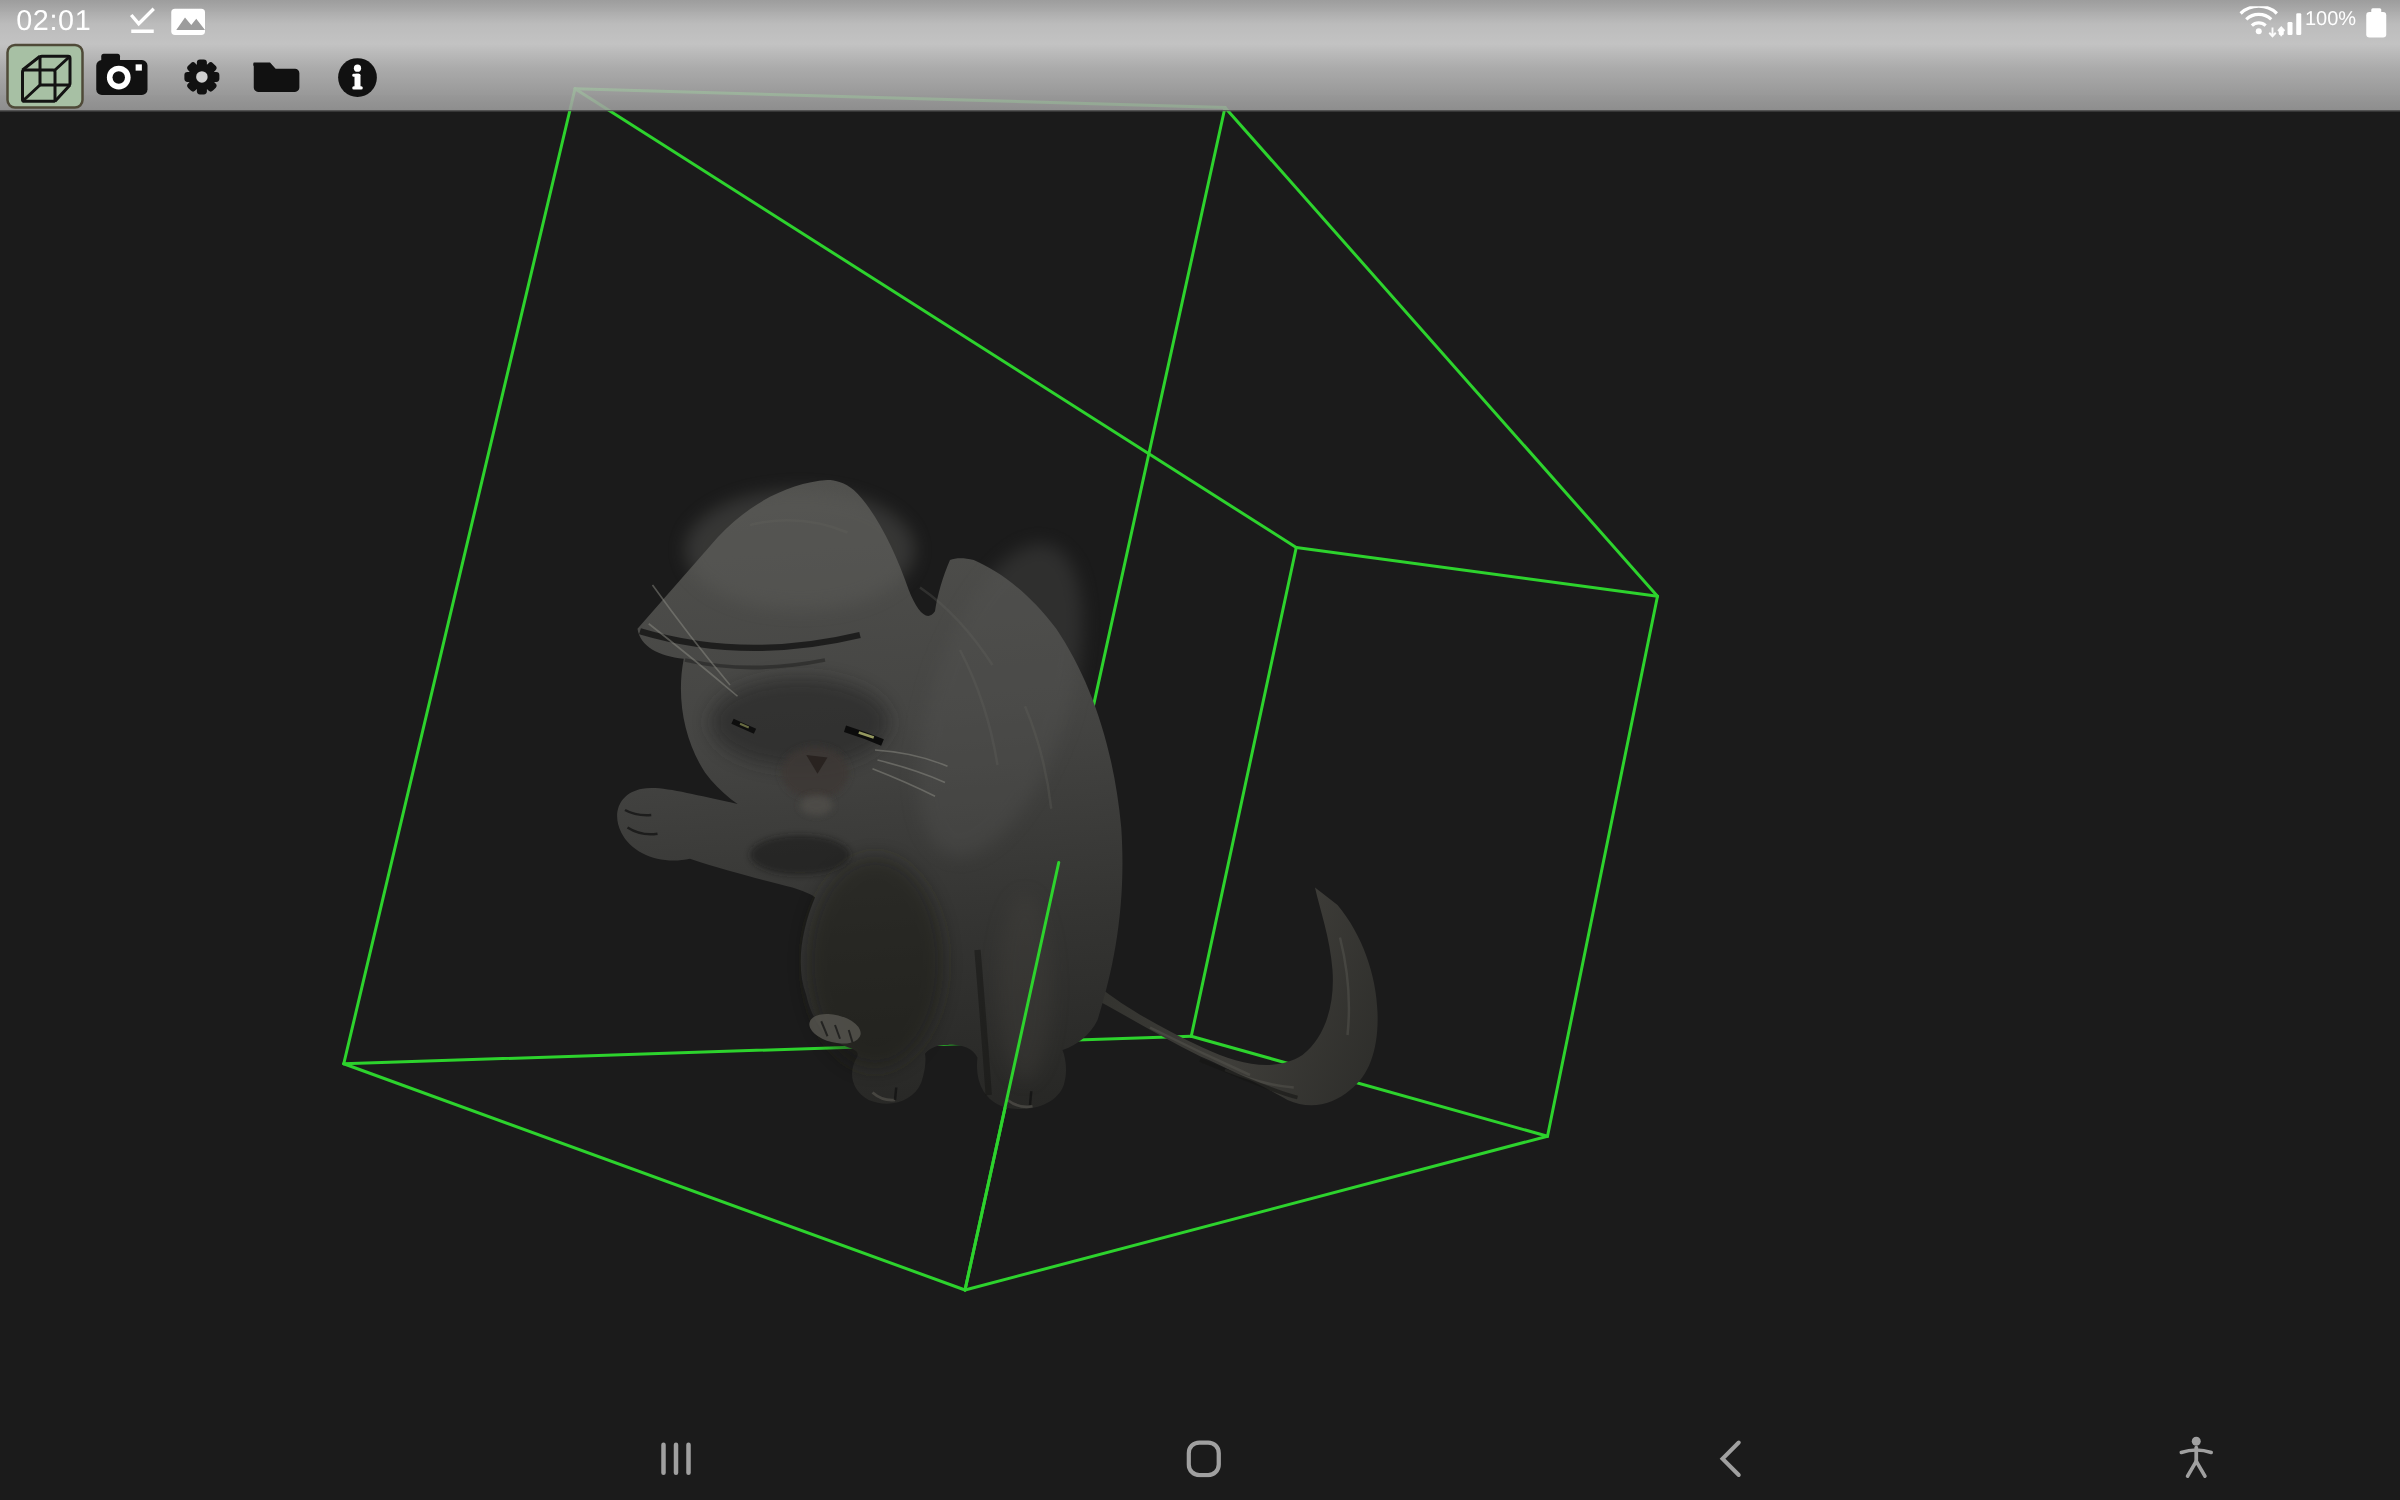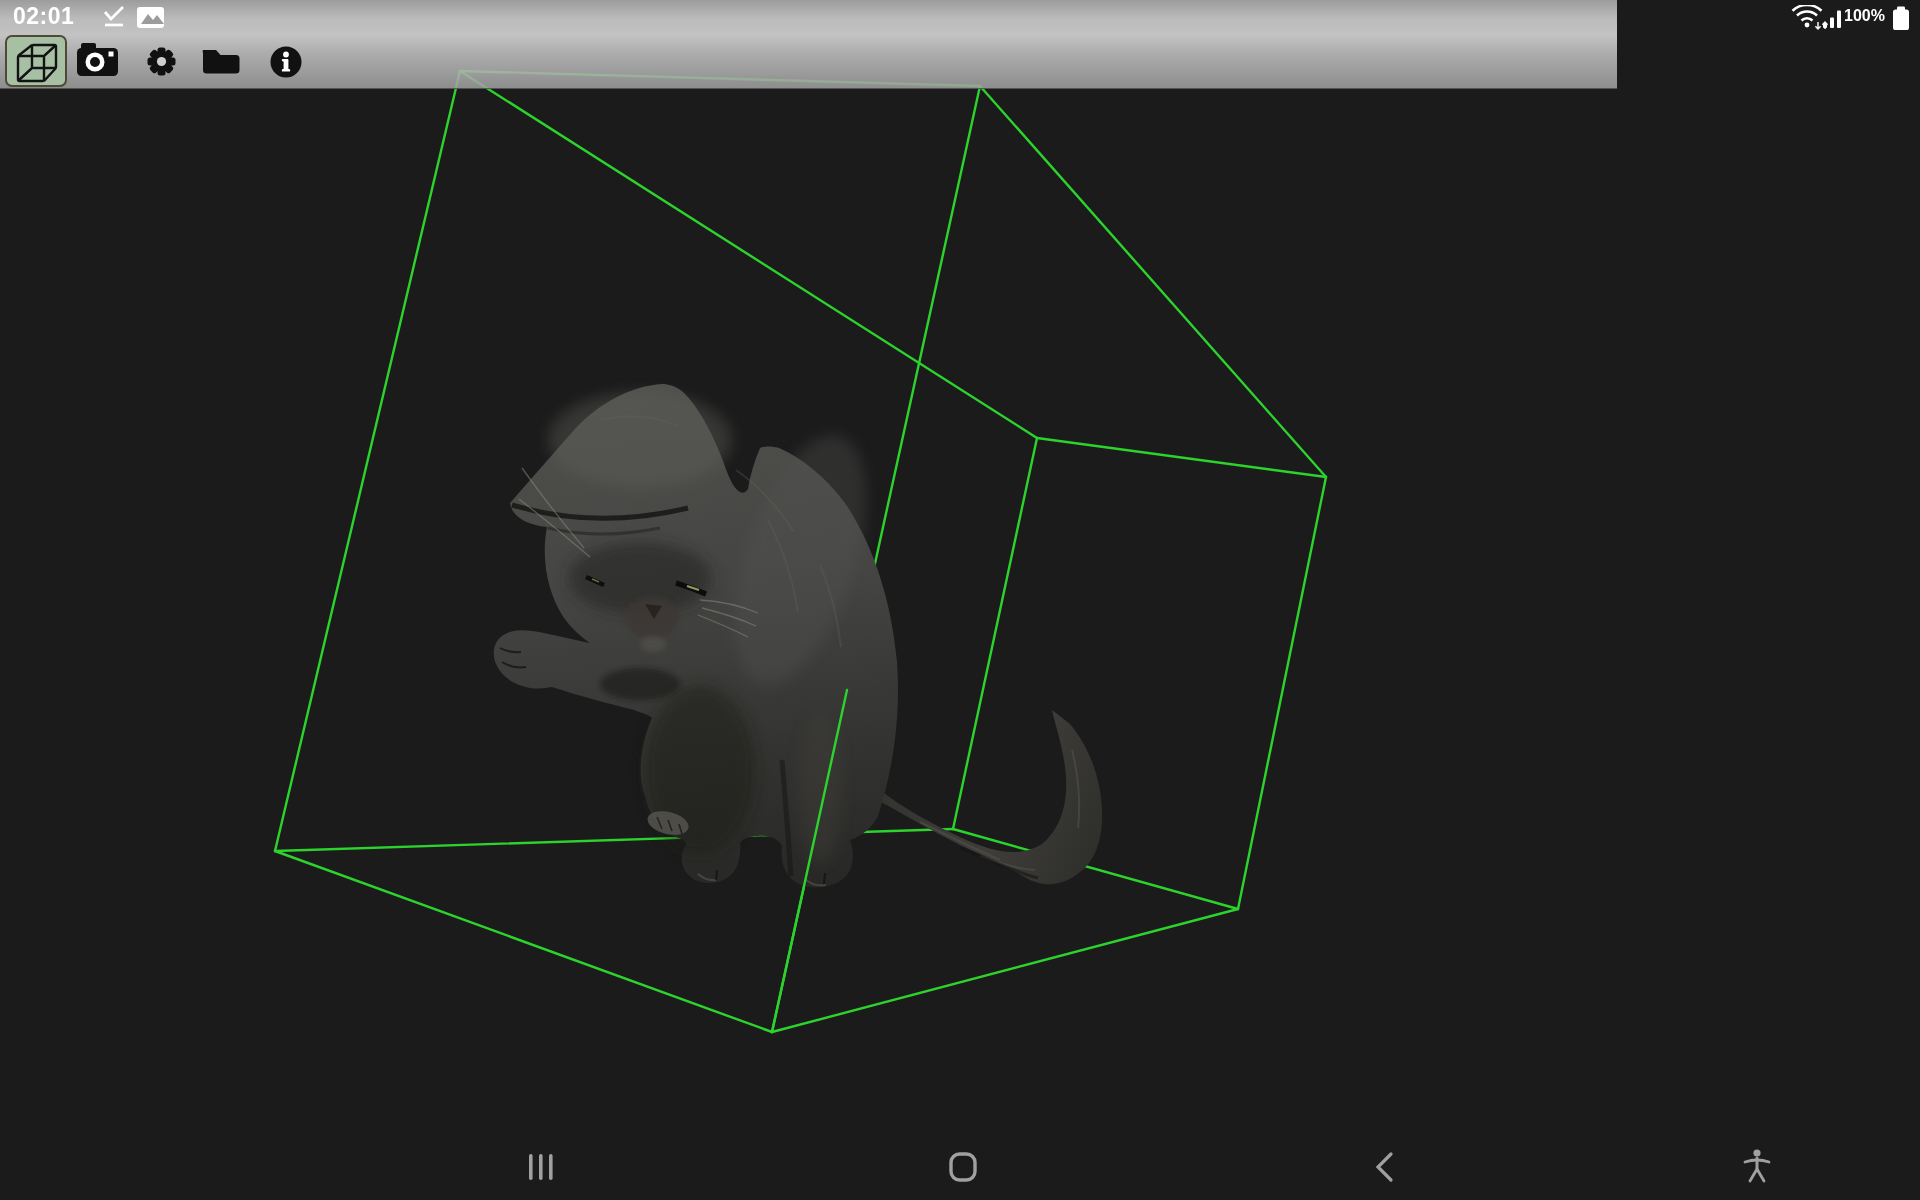--- a/index.html
+++ b/index.html
@@ -11,29 +11,28 @@
   
   #scene{position:absolute;left:0;top:0;z-index:0;}
   #cube-lines line, #front-edge{
     stroke:var(--line-color,#2dd32d);
     stroke-width:2.4;
     stroke-linecap:round;
     fill:none;
   }
   
   .topbar{
-    position:absolute;left:0;top:0;width:1617px;height:88px;z-index:2;
+    position:absolute;left:0;top:0;width:1920px;height:88px;z-index:2;
     background:linear-gradient(180deg,
       rgba(175,175,175,.88) 0%,
       rgba(214,214,214,.86) 22%,
       rgba(224,224,224,.85) 40%,
       rgba(196,196,196,.85) 62%,
       rgba(158,158,158,.88) 100%);
     border-bottom:1px solid rgba(22,22,22,.55);
-    font-weight:bold;
   }
   .status-time{
     position:absolute;left:13px;top:0;height:34px;line-height:33px;
     color:#fff;font-size:23px;letter-spacing:.5px;
   }
   .status-icon{position:absolute;top:0;}
   .status-right-text{
     position:absolute;left:1844px;top:0;height:34px;line-height:32px;
     color:#fff;font-size:16px;
   }

